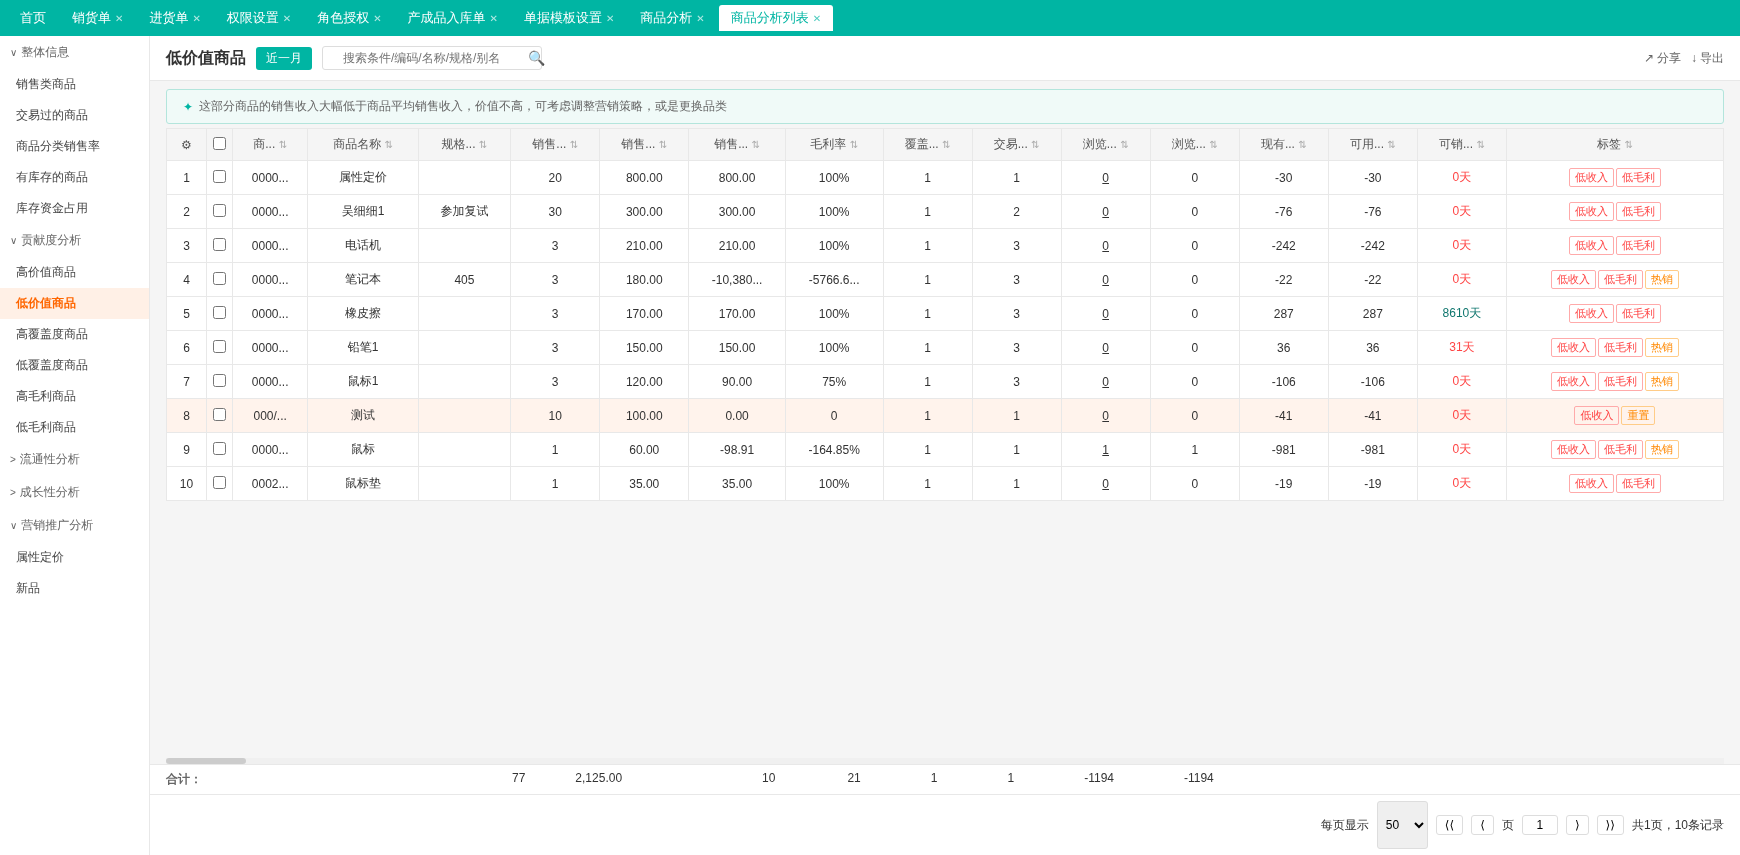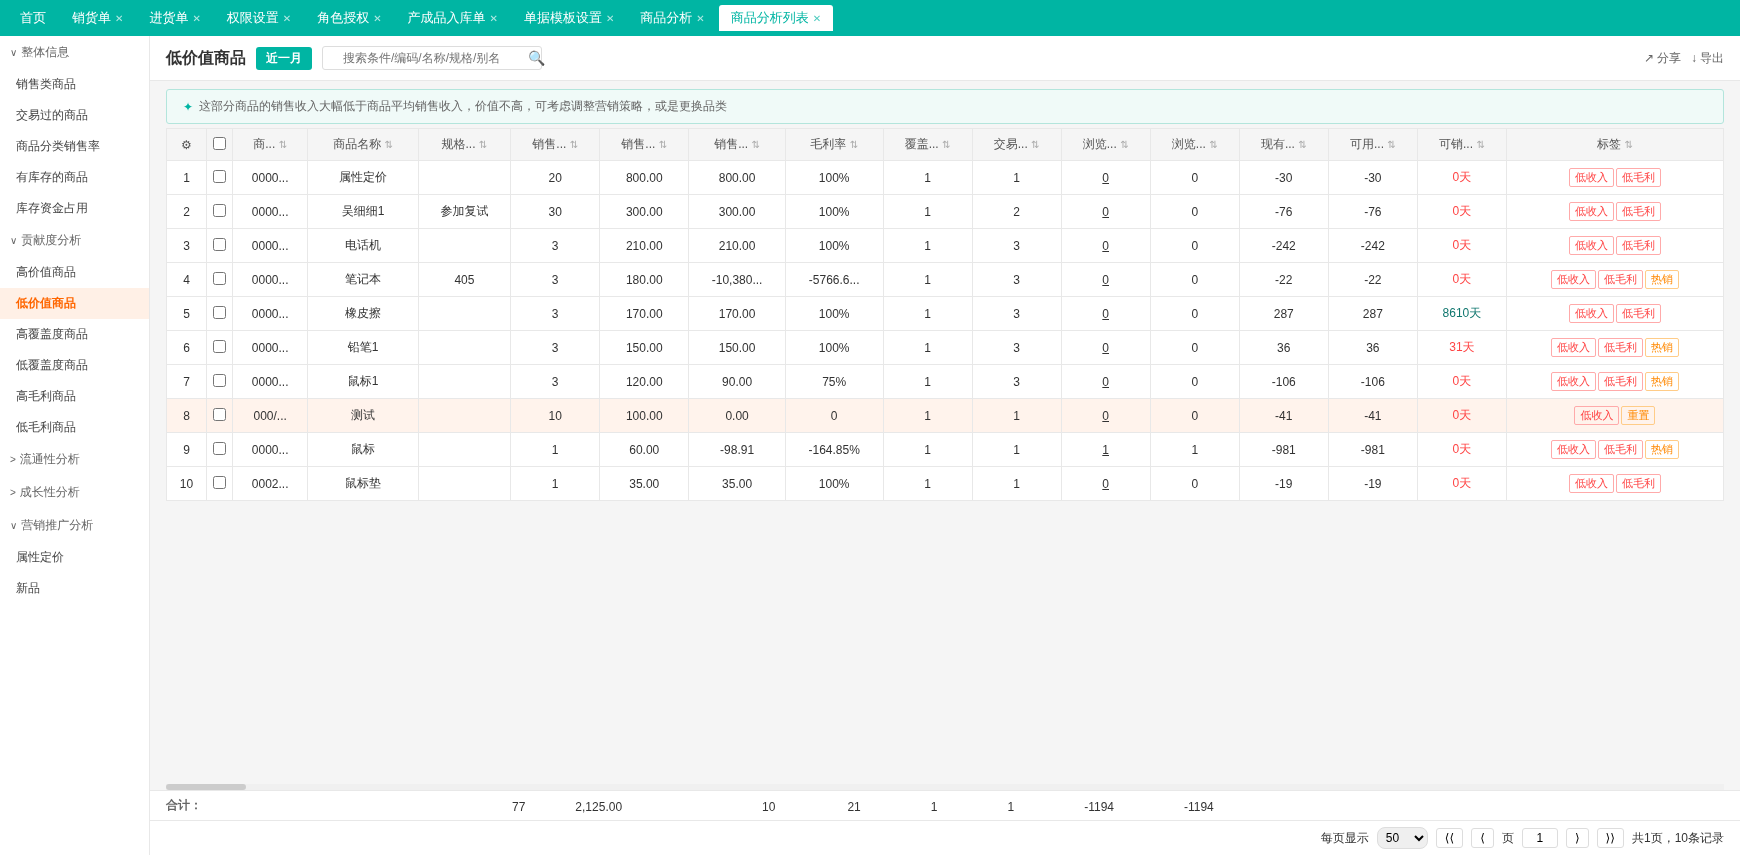--- a/index.html
+++ b/index.html
@@ -80,21 +80,20 @@
       color: #333;
     }
     .filter-btn {
       background: #00b5a3;
       color: #fff;
       border: none;
       padding: 3px 10px;
       border-radius: 3px;
       cursor: pointer;
       font-size: 12px;
-      font-weight: bold;
     }
     .search-box {
       border: 1px solid #ddd;
       border-radius: 3px;
       padding: 4px 20px;
       font-size: 12px;
       width: 220px;
       outline: none;
       color: #999;
     }
@@ -186,21 +185,21 @@
       background: #fff;
       border-top: 1px solid #e8e8e8;
       padding: 6px 16px;
       display: flex;
       align-items: center;
       font-size: 12px;
       color: #333;
     }
     .footer-total {
       display: flex;
-      align-items: flex-end;
+      align-items: flex-start;
       gap: 20px;
       flex: 1;
     }
     .footer-total-label { color: #666; font-weight: bold; }
 
     
     .pagination {
       background: #fff;
       border-top: 1px solid #e8e8e8;
       padding: 6px 16px;
@@ -213,22 +212,22 @@
     .page-btn {
       border: 1px solid #ddd;
       background: #fff;
       padding: 2px 8px;
       border-radius: 3px;
       cursor: pointer;
       font-size: 12px;
     }
     .page-select {
       border: 1px solid #ddd;
-      padding: 2px 4px;
-      border-radius: 8px;
+      padding: 15px 4px;
+      border-radius: 3px;
       font-size: 12px;
     }
     .page-input {
       border: 1px solid #ddd;
       width: 36px;
       padding: 2px 4px;
       text-align: center;
       border-radius: 3px;
       font-size: 12px;
     }

